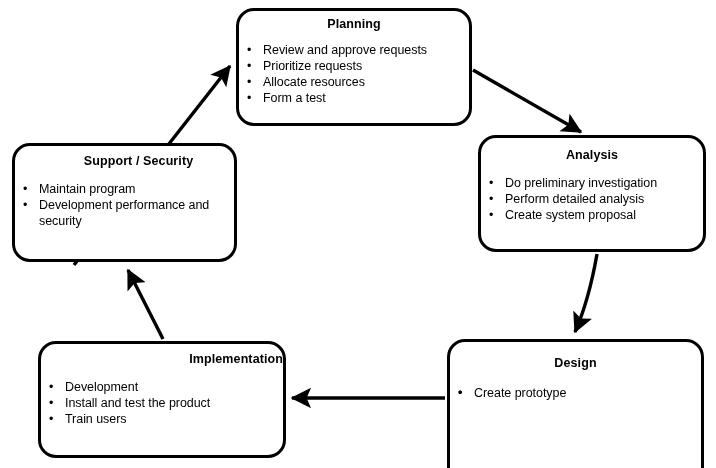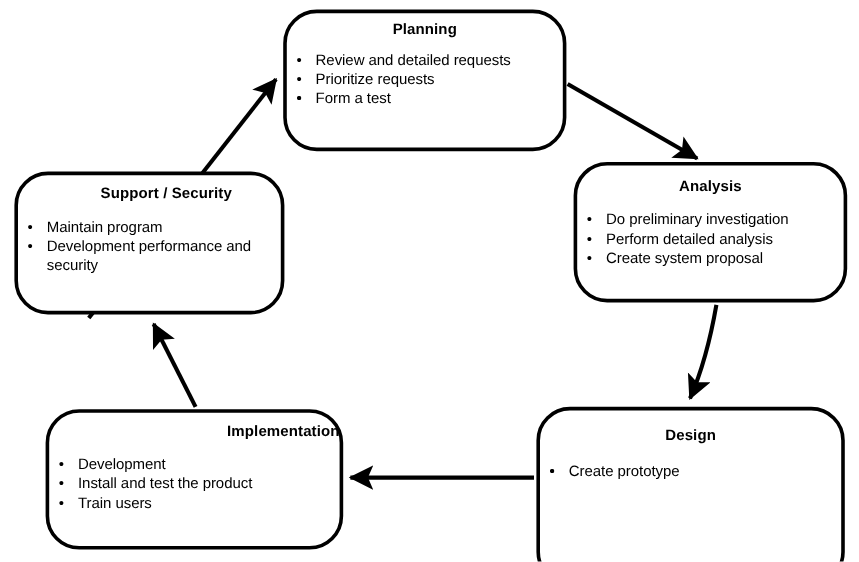--- a/index.html
+++ b/index.html
@@ -25,21 +25,21 @@
     left: 0;
     top: 0;
     width: 716px;
     height: 468px;
   }
   .stage-box {
     position: absolute;
     box-sizing: border-box;
     background: #ffffff;
     border: 3px solid #000000;
-    border-radius: 28px;
+    border-radius: 18px;
     z-index: 2;
   }
   .stage-title {
     text-align: center;
     font-weight: bold;
     font-size: 12.5px;
     line-height: 15px;
     letter-spacing: 0.1px;
   }
   .stage-list {
@@ -102,23 +102,23 @@
     <path d="M 445 398 L 292 398" fill="none" stroke="#000000" stroke-width="3.4" marker-end="url(#arrowhead)"></path>
 
     <path d="M 163 339 L 128 270" fill="none" stroke="#000000" stroke-width="3.4" marker-end="url(#arrowhead)"></path>
 
     <path d="M 74 265 L 230 66" fill="none" stroke="#000000" stroke-width="3.4" marker-end="url(#arrowhead)"></path>
   </svg>
 
   <div class="stage-box" id="box-planning">
     <div class="stage-title">Planning</div>
     <ul class="stage-list">
-      <li><span class="bullet-dot">•</span><span>Review and detailed requests</span></li>
+      <li><span class="bullet-dot">•</span><span>Review and approve requests</span></li>
       <li><span class="bullet-dot">•</span><span>Prioritize requests</span></li>
-      <li><span class="bullet-dot">•</span></li>
+      <li><span class="bullet-dot">•</span><span>Allocate resources</span></li>
       <li><span class="bullet-dot">•</span><span>Form a test</span></li>
     </ul>
   </div>
 
   <div class="stage-box" id="box-analysis">
     <div class="stage-title">Analysis</div>
     <ul class="stage-list">
       <li><span class="bullet-dot">•</span><span>Do preliminary investigation</span></li>
       <li><span class="bullet-dot">•</span><span>Perform detailed analysis</span></li>
       <li><span class="bullet-dot">•</span><span>Create system proposal</span></li>

